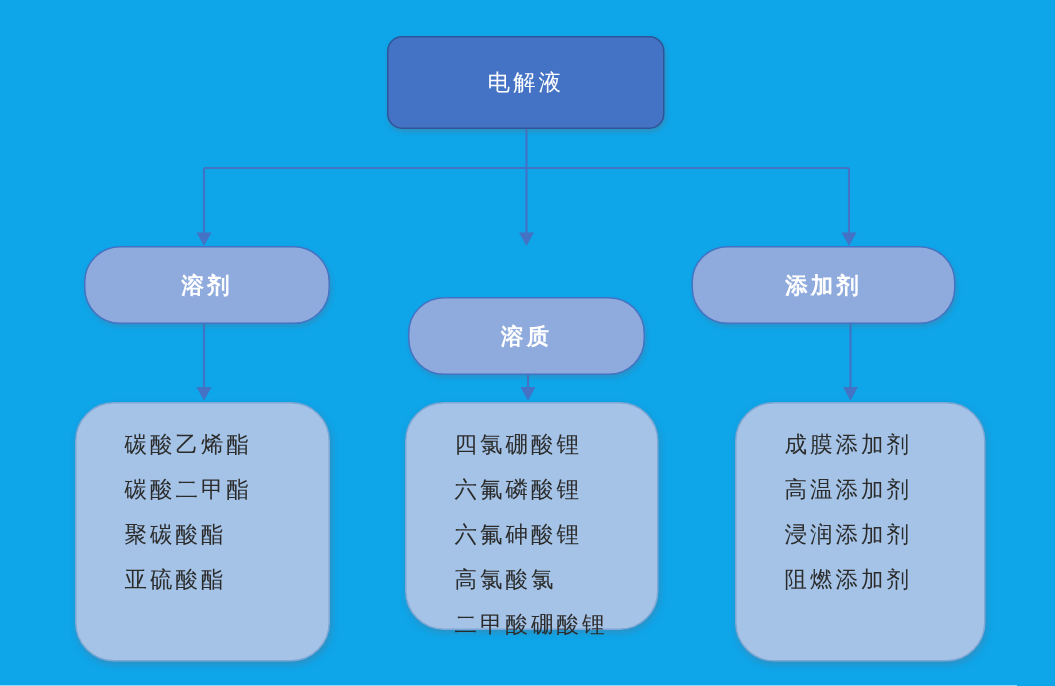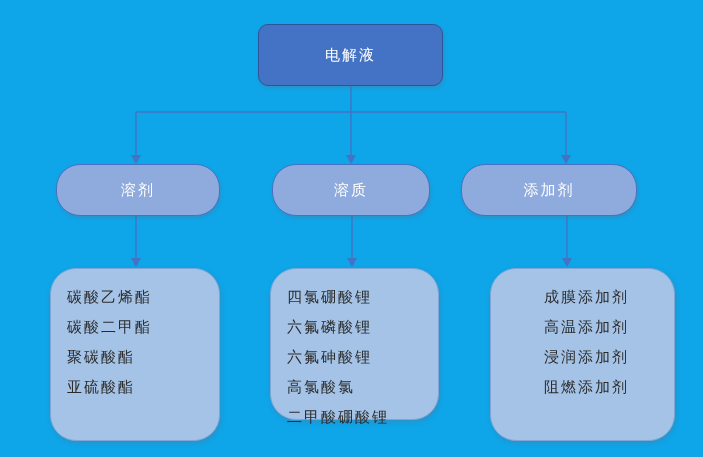--- a/index.html
+++ b/index.html
@@ -42,42 +42,43 @@
     border: 1.5px solid var(--root-border, #2E5597);
     border-radius: 10px;
     box-shadow: 1px 2px 3px rgba(100,110,130,0.35);
   }
   .branch-box {
     top: 164px; height: 52px;
     background: var(--branch-fill, #8FAADC);
     border: 1.8px solid var(--branch-border, #4472C4);
     border-radius: 24px;
     box-shadow: 1px 2px 3px rgba(100,110,130,0.30);
+    font-weight: bold;
   }
   .branch-box.b0 { left: 56px;  width: 164px; }
-  .branch-box.b1 { left: 272px; width: 158px; }
+  .branch-box.b1 { left: 272px; width: 158px; margin-top: 34px; }
   .branch-box.b2 { left: 461px; width: 176px; text-align: right; }
   .node-label {
     color: var(--header-text, #FFFFFF);
     font-size: 15px;
     letter-spacing: 2px;
     white-space: nowrap;
   }
   .leaf-box {
     top: 268px; height: 173px;
     background: var(--leaf-fill, #A4C3E6);
     border: 1.5px solid var(--leaf-border, #7FA7D6);
     border-radius: 26px;
     box-shadow: 1px 2px 4px rgba(100,110,130,0.35);
     display: block;
-    padding: 13px 8px 0 16px;
+    padding: 13px 8px 0 32px;
   }
   .leaf-box.l0 { left: 50px;  width: 170px; }
   .leaf-box.l1 { left: 270px; width: 169px; height: 152px; }
-  .leaf-box.l2 { left: 490px; width: 185px; text-align: center; }
+  .leaf-box.l2 { left: 490px; width: 167px; }
   .leaf-item {
     display: block;
     color: var(--leaf-text, #2B2B2B);
     font-size: 15px;
     line-height: 30px;
     letter-spacing: 2px;
     white-space: nowrap;
   }
 </style>
 </head>

